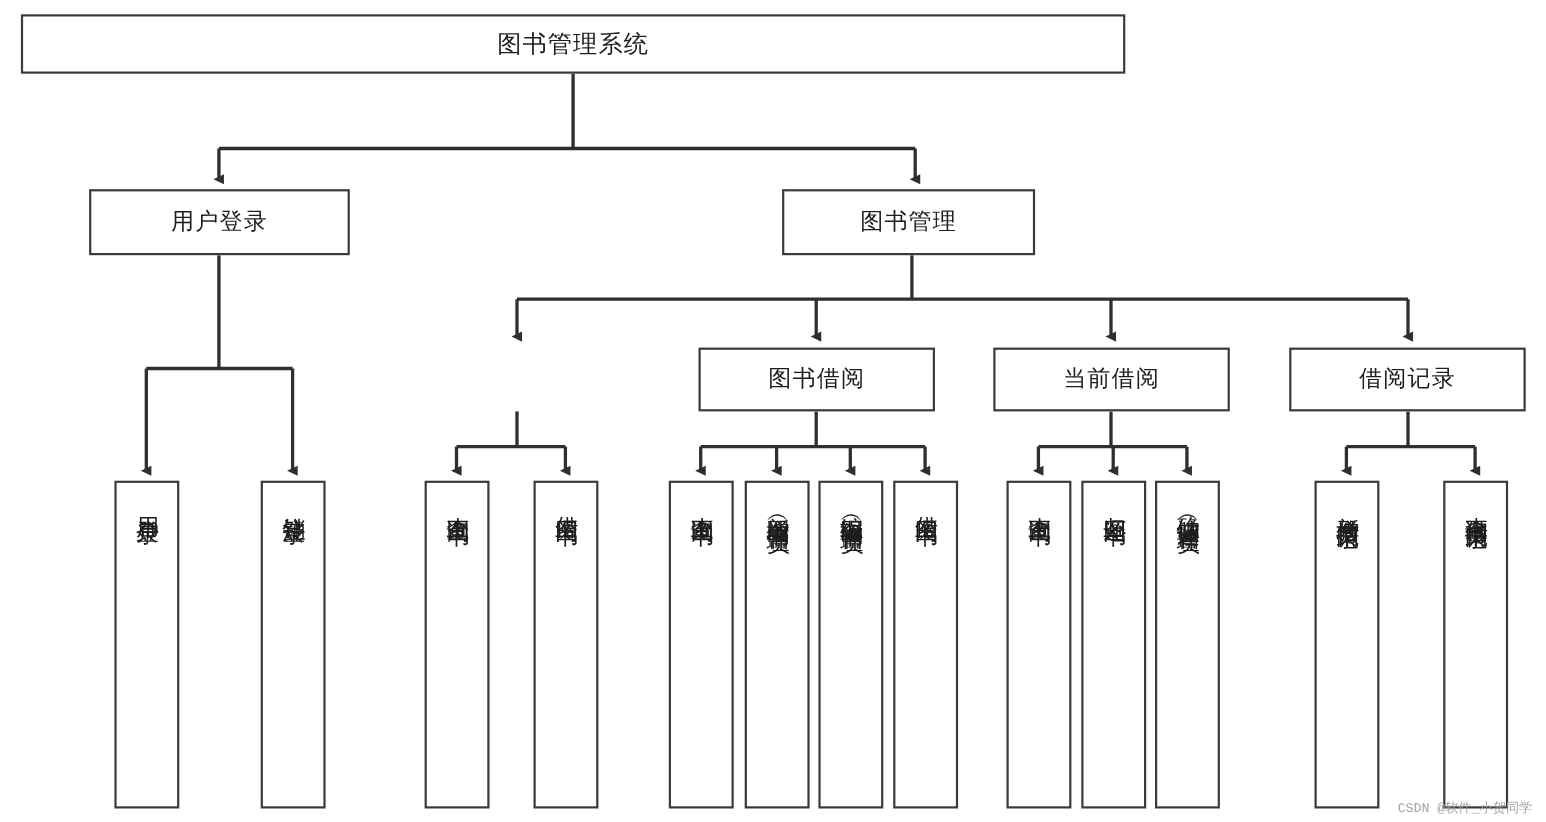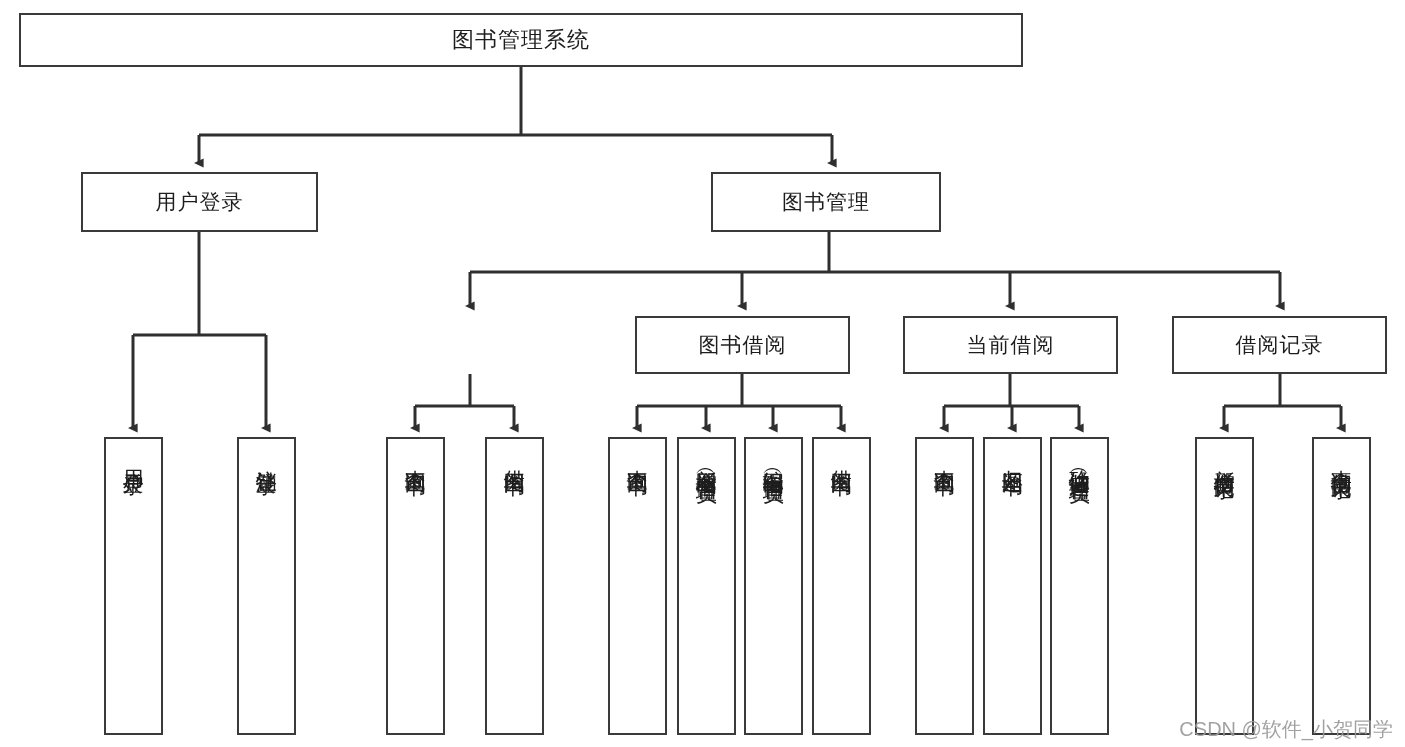--- a/index.html
+++ b/index.html
@@ -54,25 +54,26 @@
     font-size:21px;
     line-height:1.32;
     letter-spacing:2px;
     white-space:nowrap;
     display:block;
   }
   .watermark{
     position:absolute;
     right:12px;
     bottom:4px;
-    font-size:20px;
+    font-size:12px;
     color:#9a9a9a;
     opacity:.92;
     z-index:3;
     white-space:nowrap;
+    font-family:Liberation Mono, monospace;
   }
 </style>
 </head>
 <body>
 
 <div id="canvas">
 
   <svg id="wires" viewBox="0 0 1405 747" width="1405" height="747" xmlns="http://www.w3.org/2000/svg">
     <defs>
       <marker id="arrow" markerWidth="11" markerHeight="11" refX="5.2" refY="5" orient="auto" markerUnits="userSpaceOnUse">

